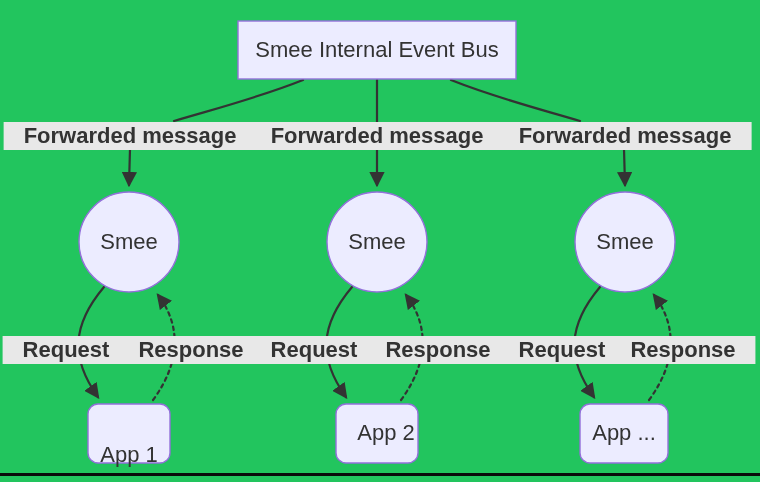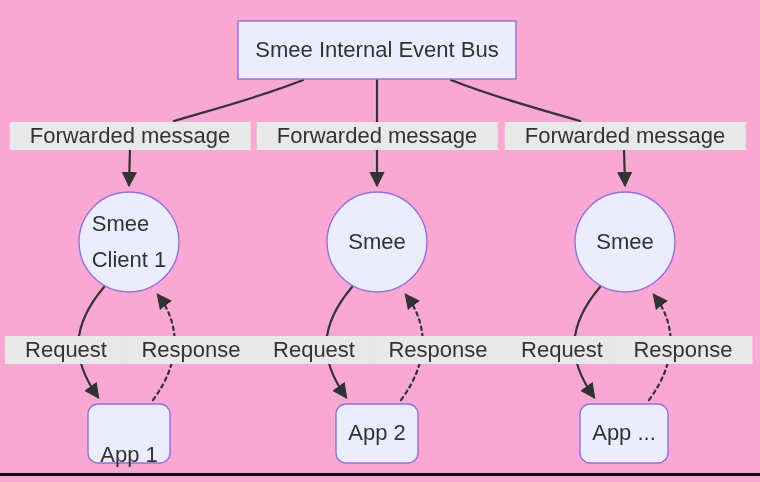--- a/index.html
+++ b/index.html
@@ -1,38 +1,38 @@
 <!DOCTYPE html>
 <html style="--node-fill: #ECECFF; --node-stroke: #9370DB; --edge-color: #333333; --label-bg: #e8e8e8; --text: #333333;"><head>
 <meta charset="utf-8">
 <style>
   html,body { margin:0; padding:0; background:#ffffff; }
   .stage {
     position:relative; width:760px; height:482px; overflow:hidden;
-    background:#f9a8d4; font-family:"Liberation Sans", sans-serif;
+    background:#22c55e; font-family:"Liberation Sans", sans-serif;
   }
   .stage svg { position:absolute; left:0; top:0; }
   .node {
     fill:var(--node-fill,#ECECFF);
     stroke:var(--node-stroke,#9370DB);
     stroke-width:1.4;
   }
   .edge {
     stroke:var(--edge-color,#333333);
     stroke-width:2.2; fill:none;
     stroke-linecap:round;
   }
   .dashed { stroke-dasharray:3.5 4; }
   .arrowhead { fill:var(--edge-color,#333333); }
   .bottom-rule { fill:#0a0a0a; }
   .lbl {
     position:absolute; transform:translate(-50%,-50%);
     font-size:22px; color:var(--text,#333333); white-space:nowrap;
   }
-  .edge-lbl { background:var(--label-bg,#e8e8e8); padding:1px 20px; }
+  .edge-lbl { background:var(--label-bg,#e8e8e8); padding:1px 20px;font-weight:bold; }
   .node-lbl { text-align:left; line-height:36px; }
 </style>
 </head>
 <body>
 
 <div class="stage">
 
   <svg width="760" height="482" viewBox="0 0 760 482">
     <defs>
       <marker id="arrow" viewBox="0 0 10 10" refX="8.5" refY="5" markerWidth="7" markerHeight="7" orient="auto">
@@ -65,31 +65,30 @@
     <rect class="node" x="336" y="404" width="82" height="59" rx="10"></rect>
     <rect class="node" x="580" y="404" width="88" height="59" rx="10"></rect>
 
     <rect class="bottom-rule" x="0" y="473" width="760" height="3"></rect>
   </svg>
 
   <div class="lbl" style="left:377px; top:50px;">Smee Internal Event Bus</div>
 
   <div class="lbl node-lbl" style="left:129px; top:242px;">
     <div>Smee</div>
-    <div>Client 1</div>
   </div>
   <div class="lbl node-lbl" style="left:377px; top:242px;">
     <div>Smee</div>
   </div>
   <div class="lbl node-lbl" style="left:625px; top:242px;">
     <div>Smee</div>
   </div>
 
   <div class="lbl" style="left:129px; top:455px;">App 1</div>
-  <div class="lbl" style="left:377px; top:433px;">App 2</div>
+  <div class="lbl" style="left:386px; top:433px;">App 2</div>
   <div class="lbl" style="left:624px; top:433px;">App ...</div>
 
   <div class="lbl edge-lbl" style="left:130px; top:136px;">Forwarded message</div>
   <div class="lbl edge-lbl" style="left:377px; top:136px;">Forwarded message</div>
   <div class="lbl edge-lbl" style="left:625px; top:136px;">Forwarded message</div>
 
   <div class="lbl edge-lbl" style="left:66px;  top:350px;">Request</div>
   <div class="lbl edge-lbl" style="left:314px; top:350px;">Request</div>
   <div class="lbl edge-lbl" style="left:562px; top:350px;">Request</div>
 

